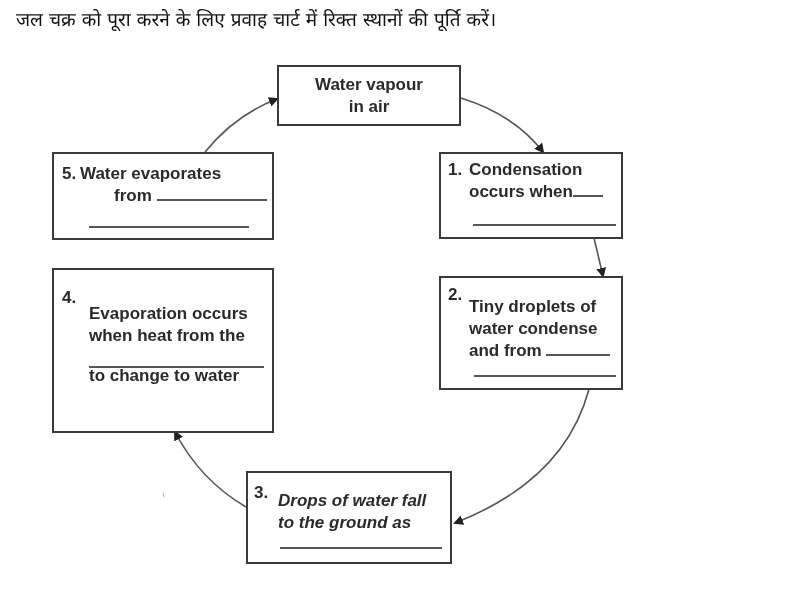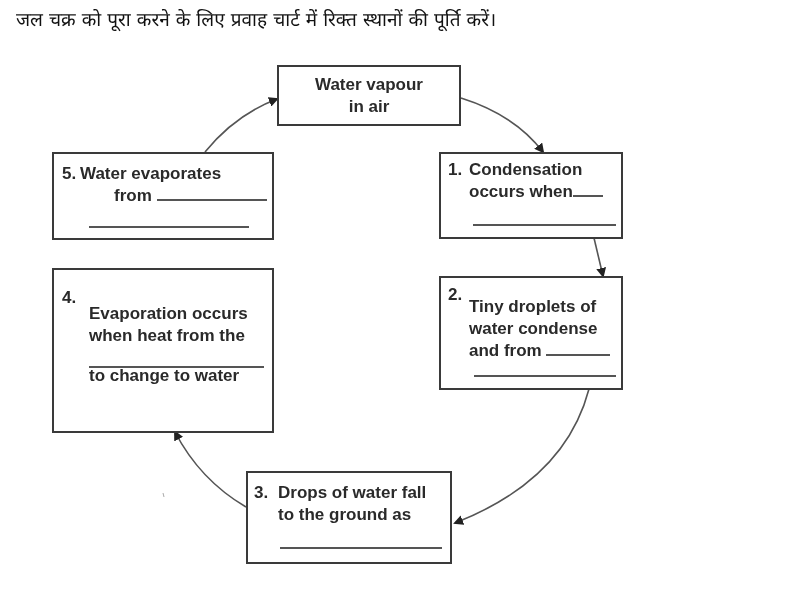--- a/index.html
+++ b/index.html
@@ -62,21 +62,21 @@
     <div class="txt" style="left:28px; top:18px;">
       <div>Tiny droplets of</div>
       <div>water condense</div>
       <div style="white-space:nowrap;"><span>and from</span> <span class="blank" style="width:64px;"></span></div>
     </div>
     <div class="line" style="left:33px; top:97px; width:142px;"></div>
   </div>
 
   <div class="box" style="left:246px; top:471px; width:206px; height:93px;">
     <span class="num" style="top:9px; left:6px;">3.</span>
-    <div class="txt" style="left:30px; top:9px;">
+    <div class="txt" style="left:30px; top:17px;font-style:italic;">
       <div>Drops of water fall</div>
       <div>to the ground as</div>
     </div>
     <div class="line" style="left:32px; top:74px; width:162px;"></div>
   </div>
 
   <div class="box" style="left:52px; top:268px; width:222px; height:165px;">
     <span class="num" style="top:17px; left:8px;">4.</span>
     <div class="txt" style="left:35px; top:17px;margin-top:16px;">
       <div>Evaporation occurs</div>

